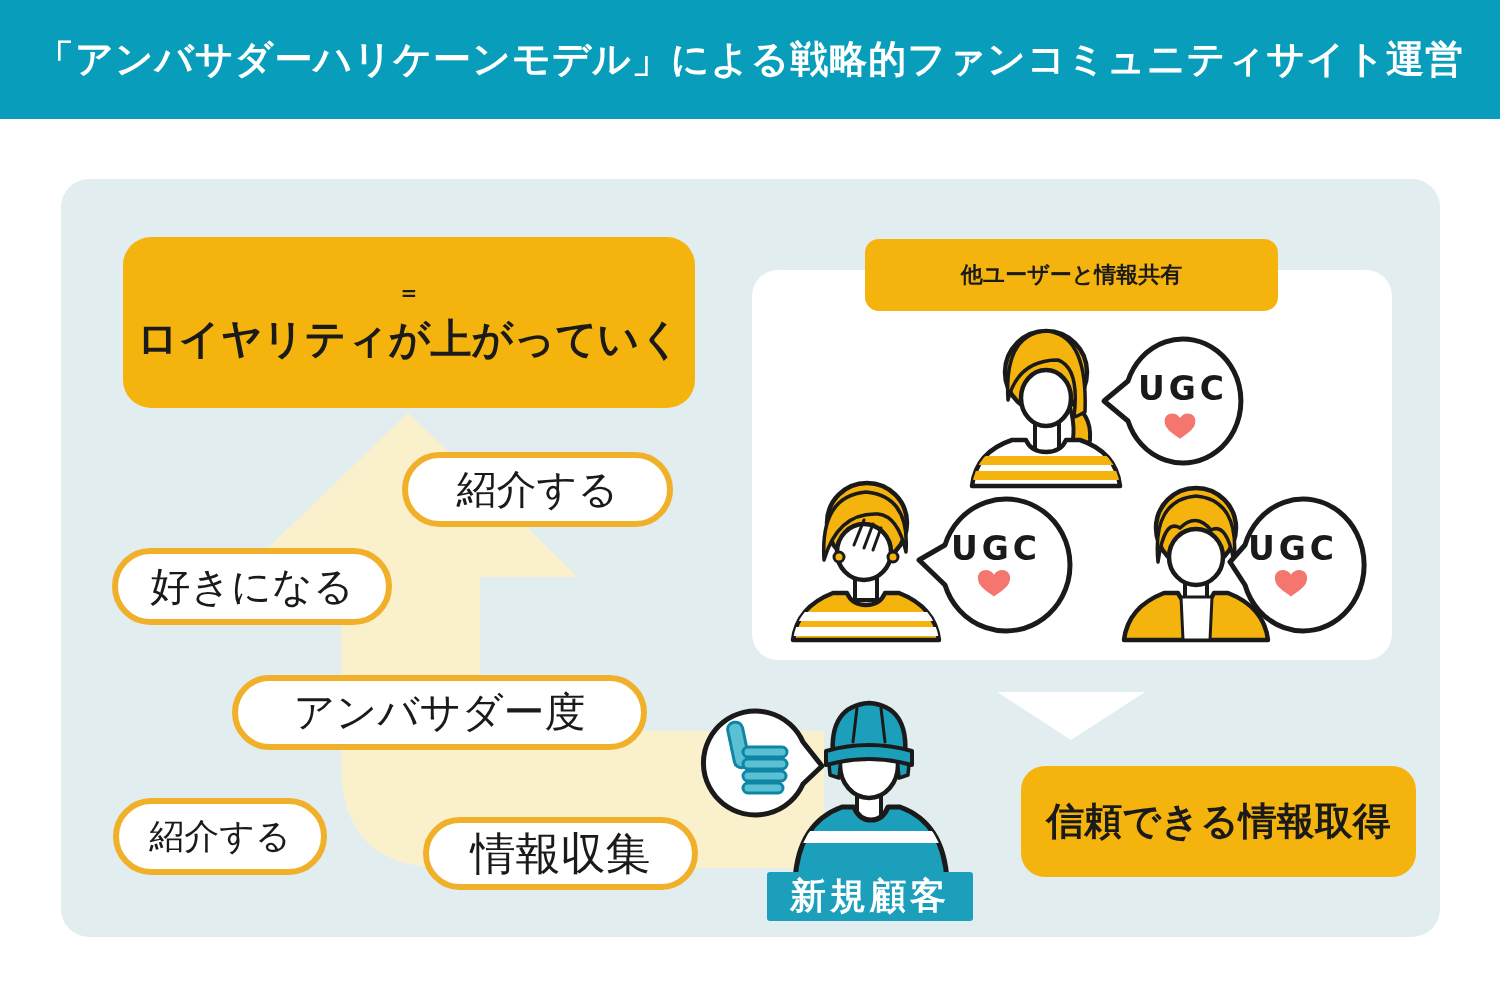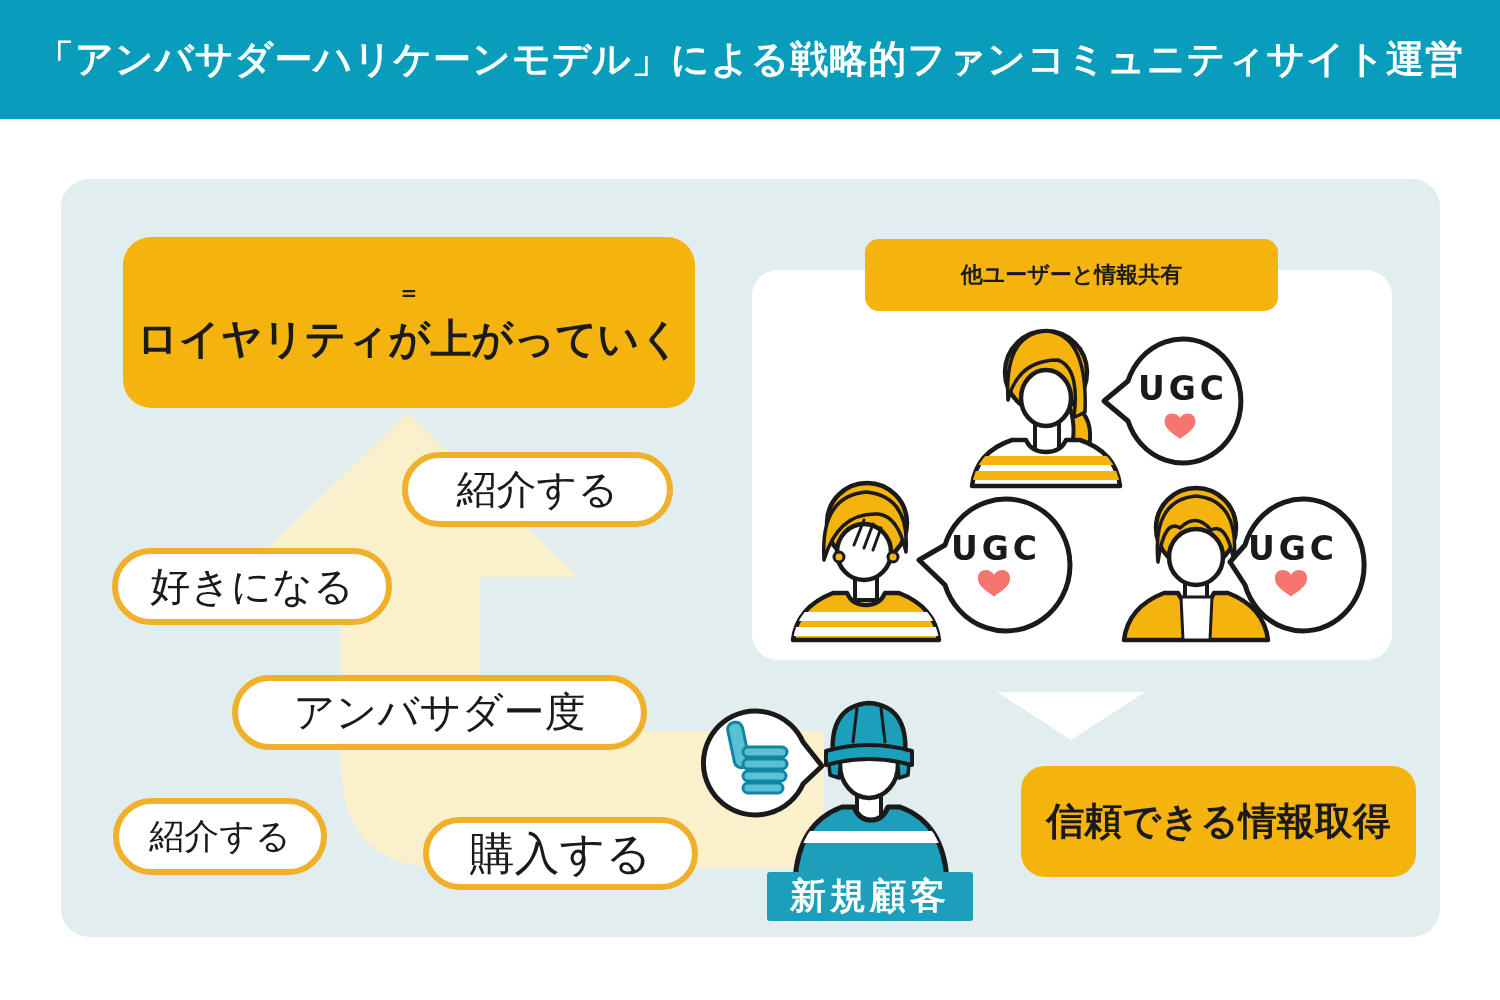--- a/index.html
+++ b/index.html
@@ -154,21 +154,21 @@
 <div id="pill-like" class="abs txt pill">
   <span>好きになる</span>
 </div>
 <div id="pill-experience" class="abs txt pill">
   <span>アンバサダー度</span>
 </div>
 <div id="pill-purchase" class="abs txt pill">
   <span>紹介する</span>
 </div>
 <div id="pill-collect" class="abs txt pill">
-  <span>購入する</span>
+  <span>情報収集</span>
 </div>
 
 <div id="share-label" class="abs txt">
   <span>他ユーザーと情報共有</span>
 </div>
 
 <div id="result-box" class="abs txt">
   <span>信頼できる情報取得</span>
 </div>
 

